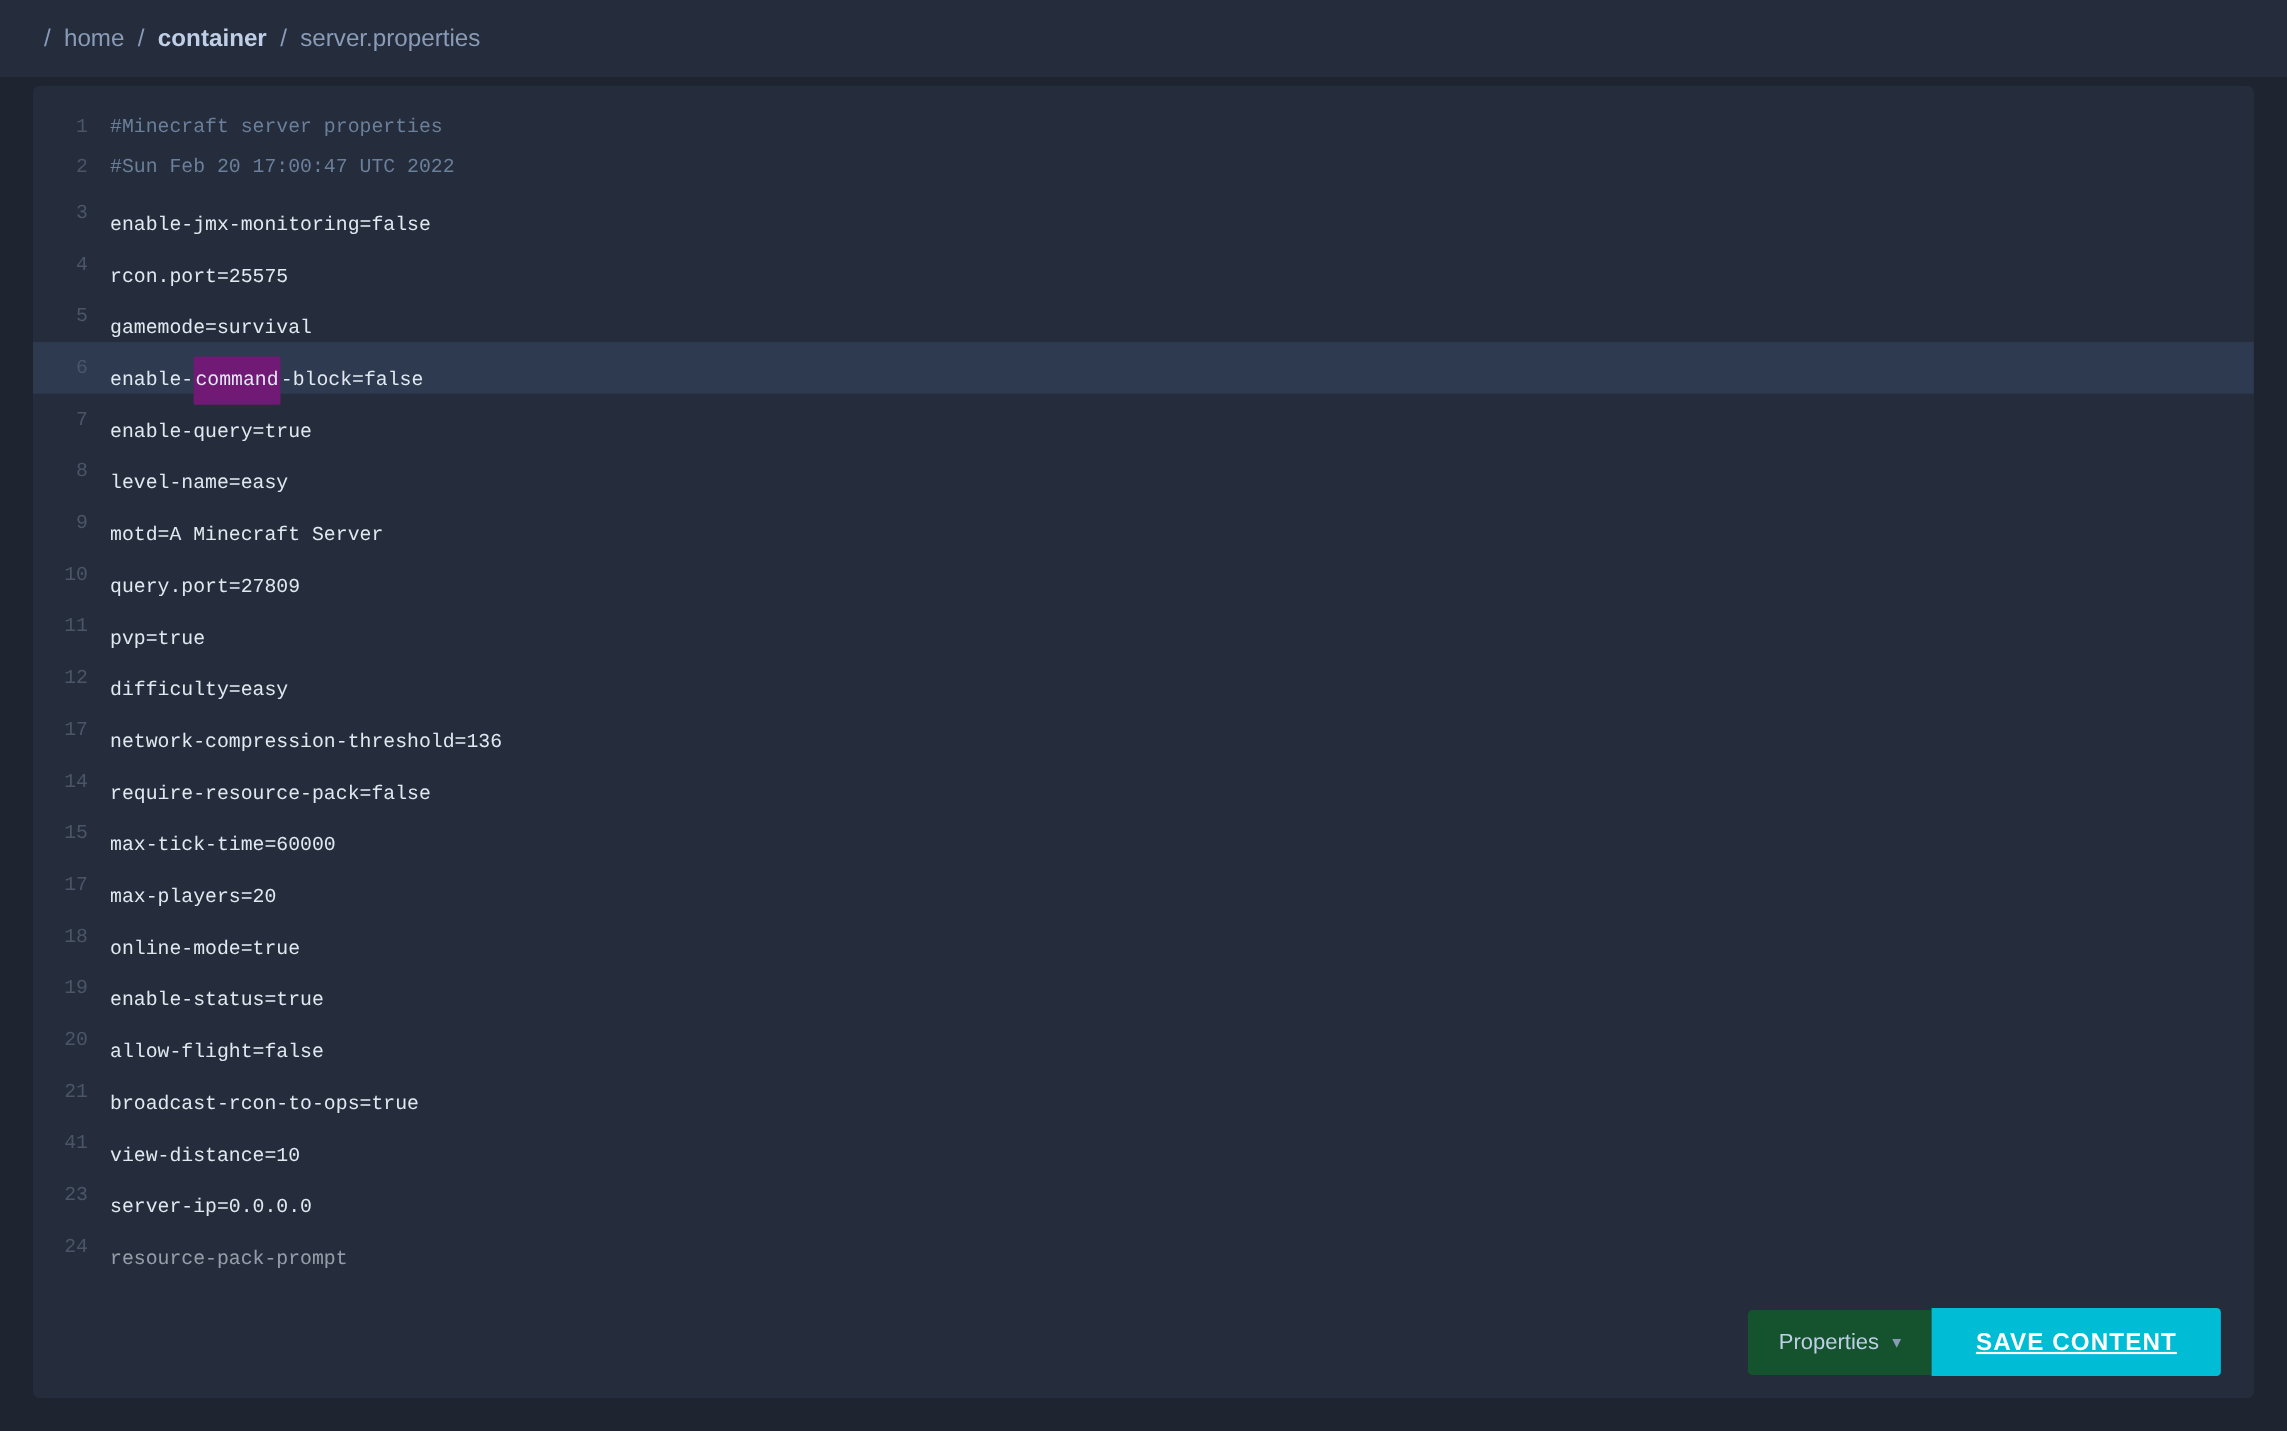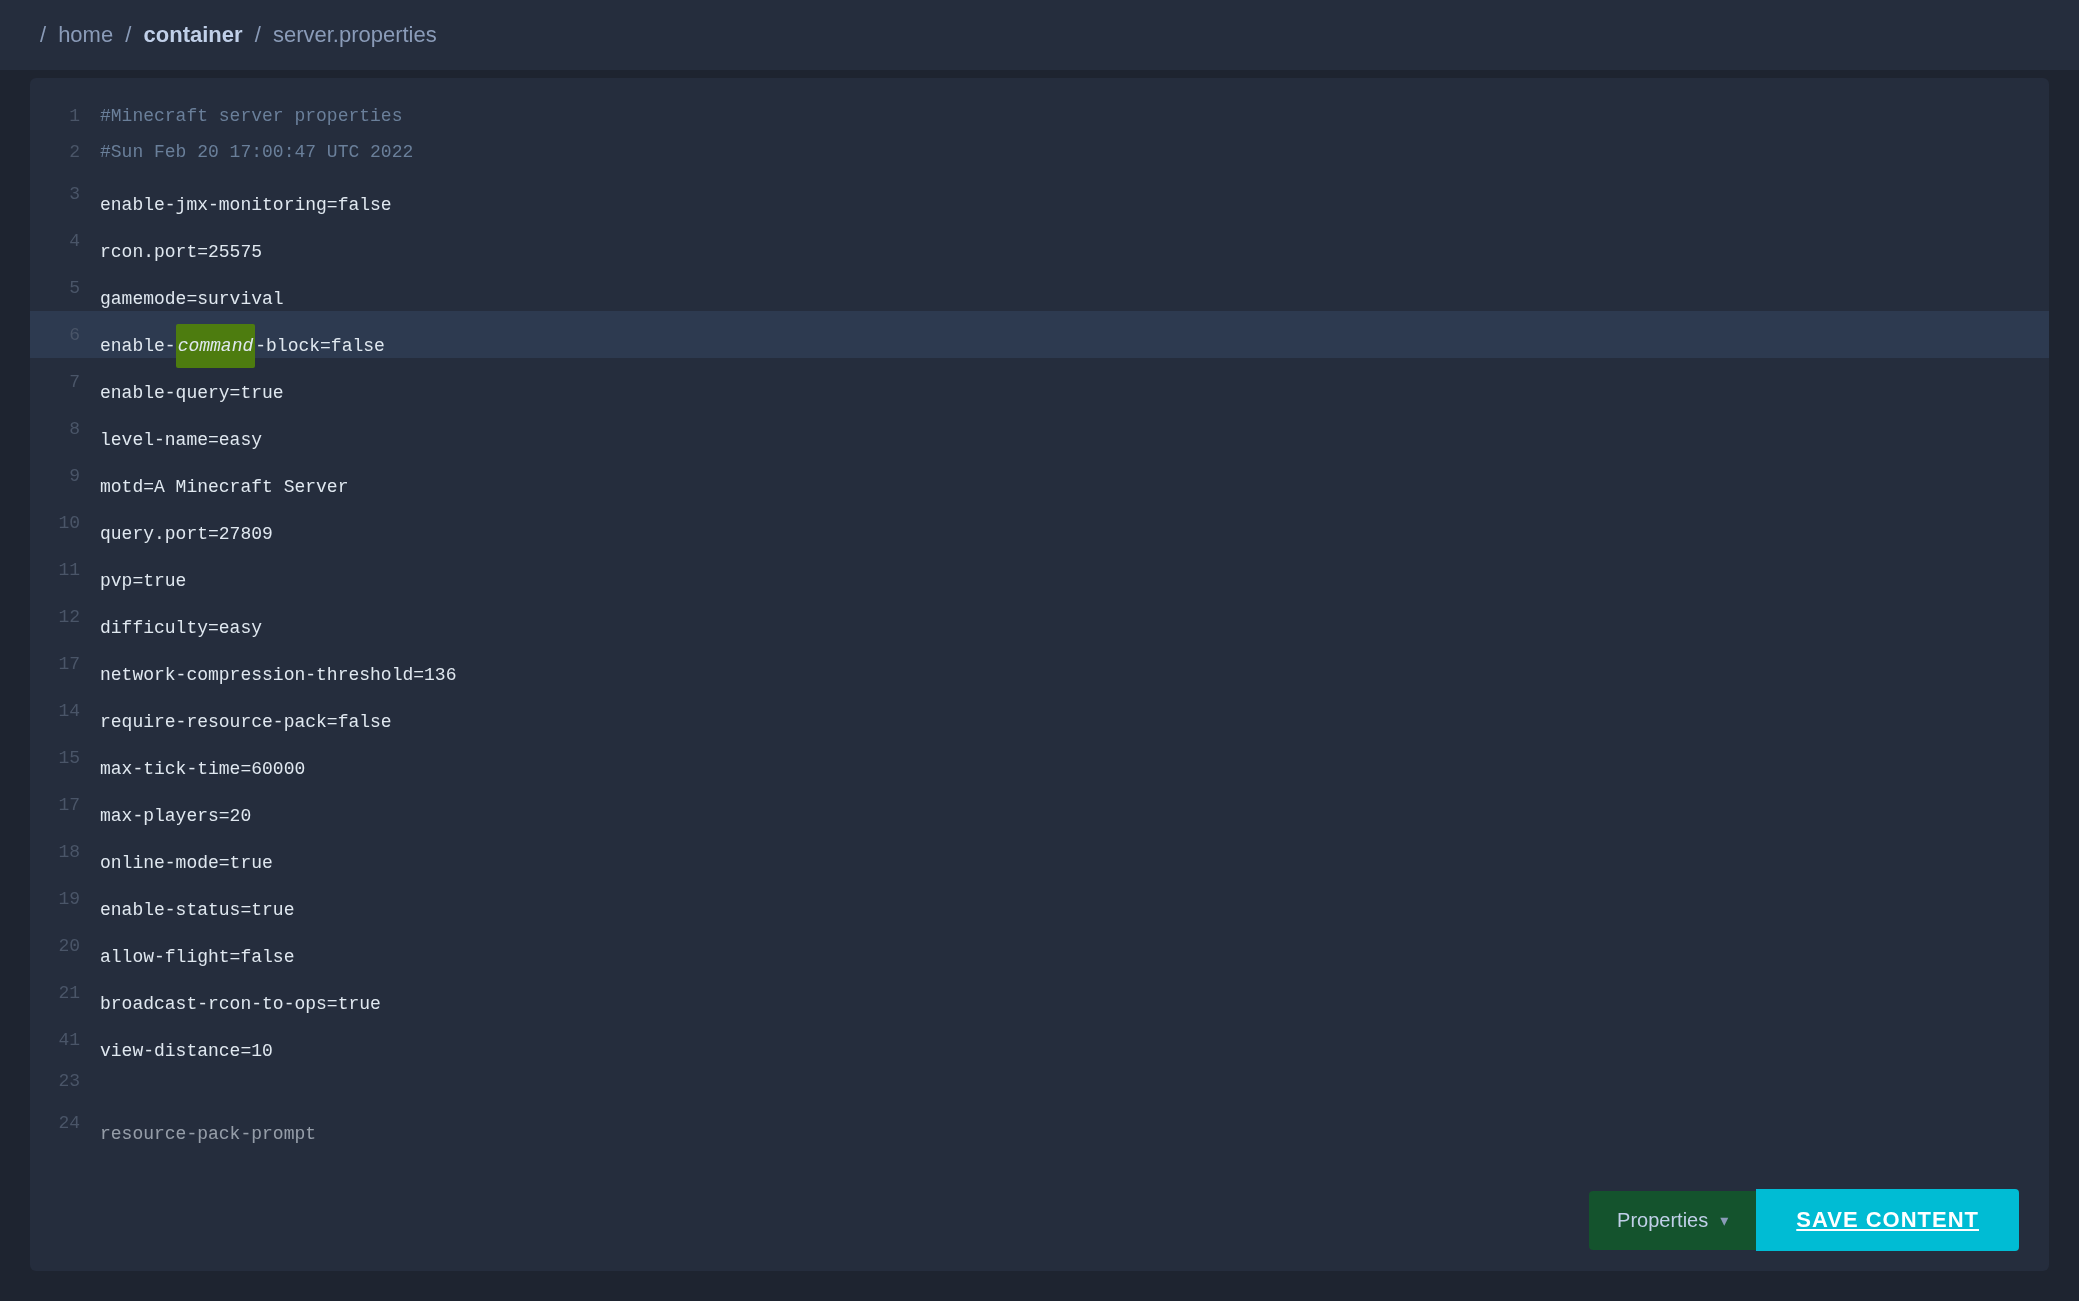--- a/index.html
+++ b/index.html
@@ -110,25 +110,24 @@
     .comment {
       color: #6a7f9a;
     }
 
     .key-color {
       color: #e0e8f0;
       margin-top: 23px;
     }
 
     .highlight-word {
-      background-color: #4d7c0f;
+      background-color: #701a75;
       color: #e0e8f0;
       padding: 12px 2px;
       border-radius: 2px;
-      font-style: italic;
     }
 
     .line-6-highlight {
       background-color: #2d3a50;
     }
 
     .bottom-bar {
       position: absolute;
       bottom: 0;
       right: 0;
@@ -270,20 +269,21 @@
       <div class="code-line">
         <span class="line-number">21</span>
         <span class="line-content key-color">broadcast-rcon-to-ops=true</span>
       </div>
       <div class="code-line">
         <span class="line-number">41</span>
         <span class="line-content key-color">view-distance=10</span>
       </div>
       <div class="code-line">
         <span class="line-number">23</span>
+        <span class="line-content key-color">server-ip=0.0.0.0</span>
       </div>
       <div class="code-line">
         <span class="line-number">24</span>
         <span class="line-content key-color" style="opacity: 0.6;">resource-pack-prompt</span>
       </div>
     </div>
 
   <div class="bottom-bar">
     <button class="properties-dropdown">
       <span>Properties</span>

